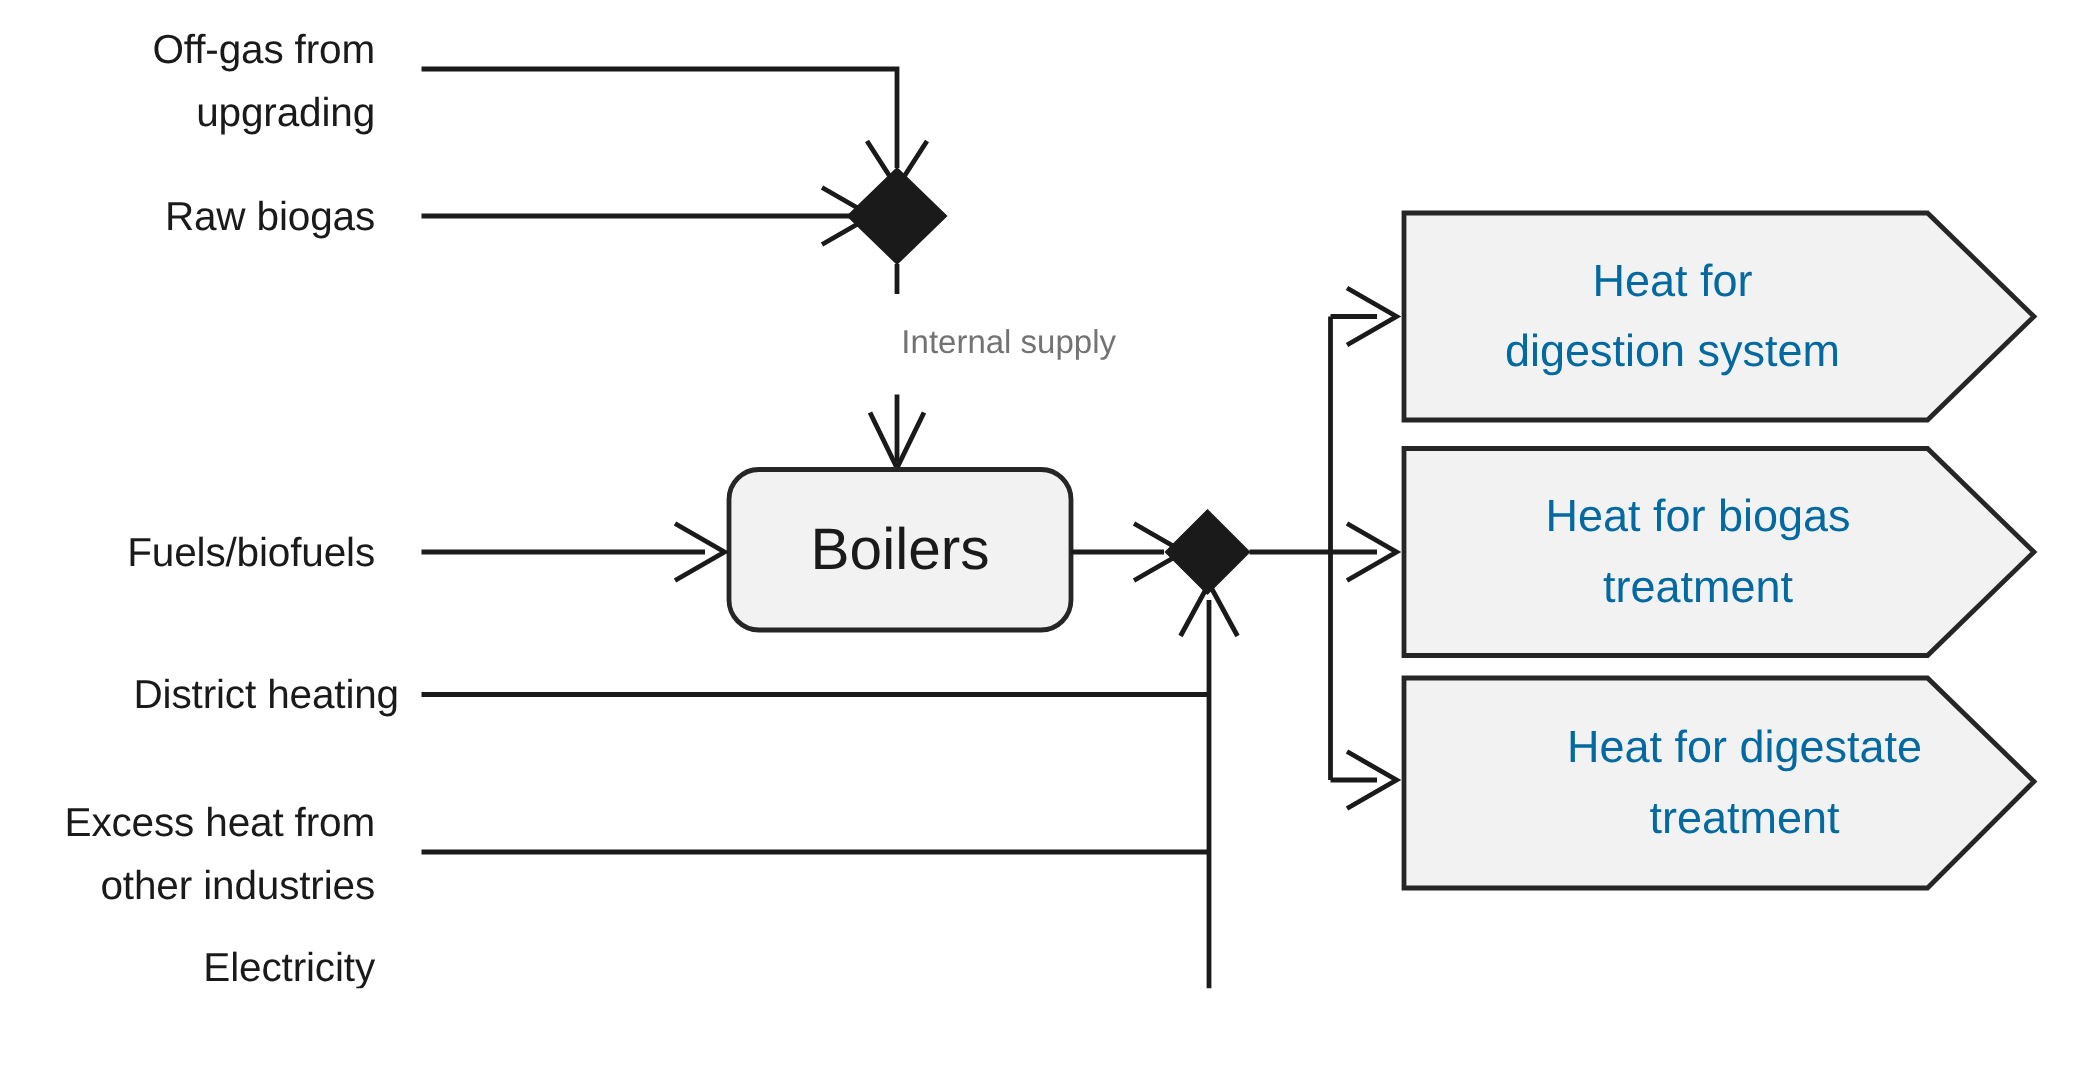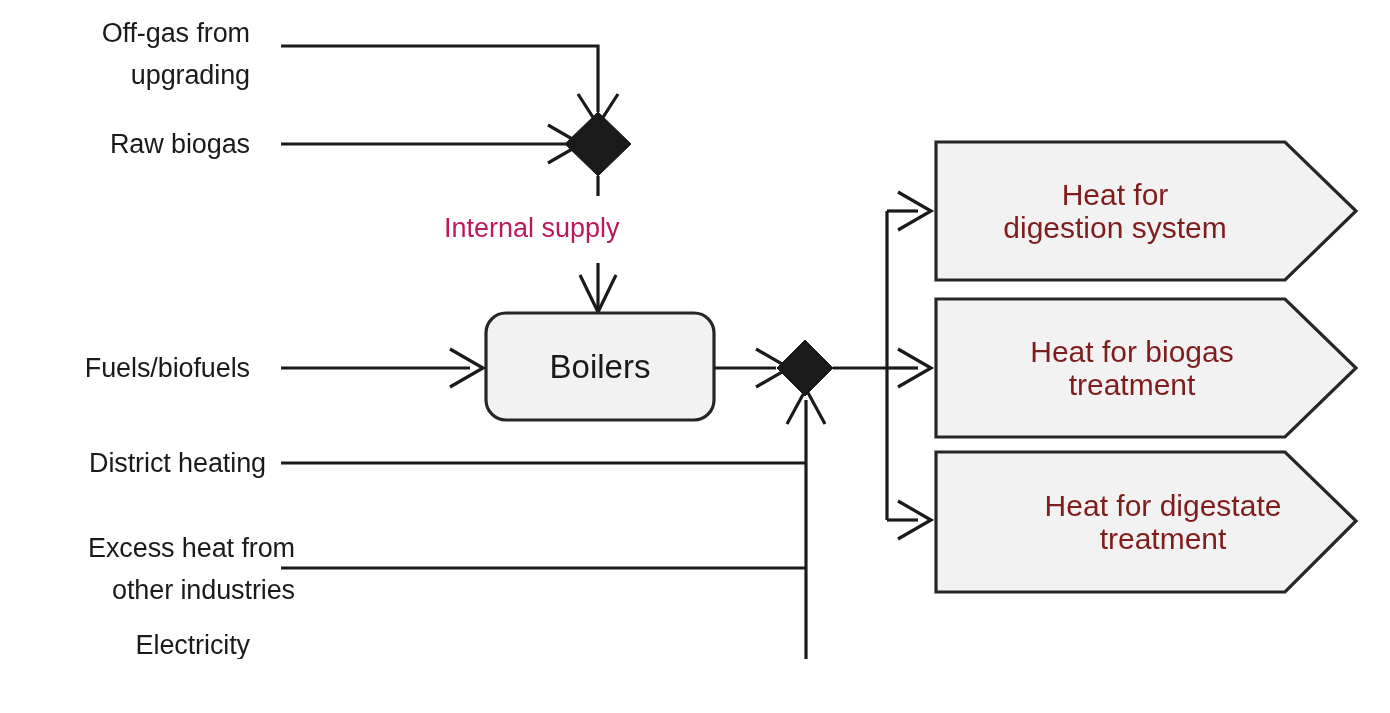--- a/index.html
+++ b/index.html
@@ -60,41 +60,41 @@
     position: absolute;
     text-align: right;
     color: #1a1a1a;
     font-size: 27px;
     line-height: 42px;
     white-space: pre-line;
     letter-spacing: -0.1px;
   }
   .edge-label {
     position: absolute;
-    text-align: left;
-    color: #be185d;
-    font-size: 27px;
+    text-align: right;
+    color: #737373;
+    font-size: 22px;
     line-height: 34px;
     white-space: nowrap;
   }
   .node-label {
     position: absolute;
     text-align: center;
-    color: #7f1d1d;
+    color: #0369a1;
     font-size: 30px;
-    line-height: 33px;
+    line-height: 47px;
     white-space: pre-line;
     display: flex;
     align-items: center;
     justify-content: center;
   }
   .boiler-label {
     position: absolute;
     color: #1a1a1a;
-    font-size: 33px;
+    font-size: 39px;
     line-height: 40px;
     white-space: nowrap;
     display: flex;
     align-items: center;
     justify-content: center;
   }
 </style>
 </head>
 <body>
 
@@ -152,21 +152,21 @@
 
   <div class="input-label" style="left: 10px; top: 12px; width: 240px;">Off-gas from
 upgrading</div>
 
   <div class="input-label" style="left: 10px; top: 123px; width: 240px;">Raw biogas</div>
 
   <div class="input-label" style="left: 10px; top: 347px; width: 240px;">Fuels/biofuels</div>
 
   <div class="input-label" style="left: 26px; top: 442px; width: 240px;">District heating</div>
 
-  <div class="input-label" style="left: 0px; top: 527px; width: 250px; margin-left: 45px;">Excess heat from
+  <div class="input-label" style="left: 0px; top: 527px; width: 250px;">Excess heat from
 other industries</div>
 
   <div class="input-label" style="left: 0px; top: 624px; width: 250px;">Electricity
 (electric other)</div>
 
   <div class="edge-label" style="left: 444px; top: 211px; width: 300px;">Internal supply</div>
 
   <div class="boiler-label" style="left: 486px; top: 313px; width: 228px; height: 107px;">Boilers</div>
 
   <div class="node-label" style="left: 950px; top: 142px; width: 330px; height: 138px;">Heat for

